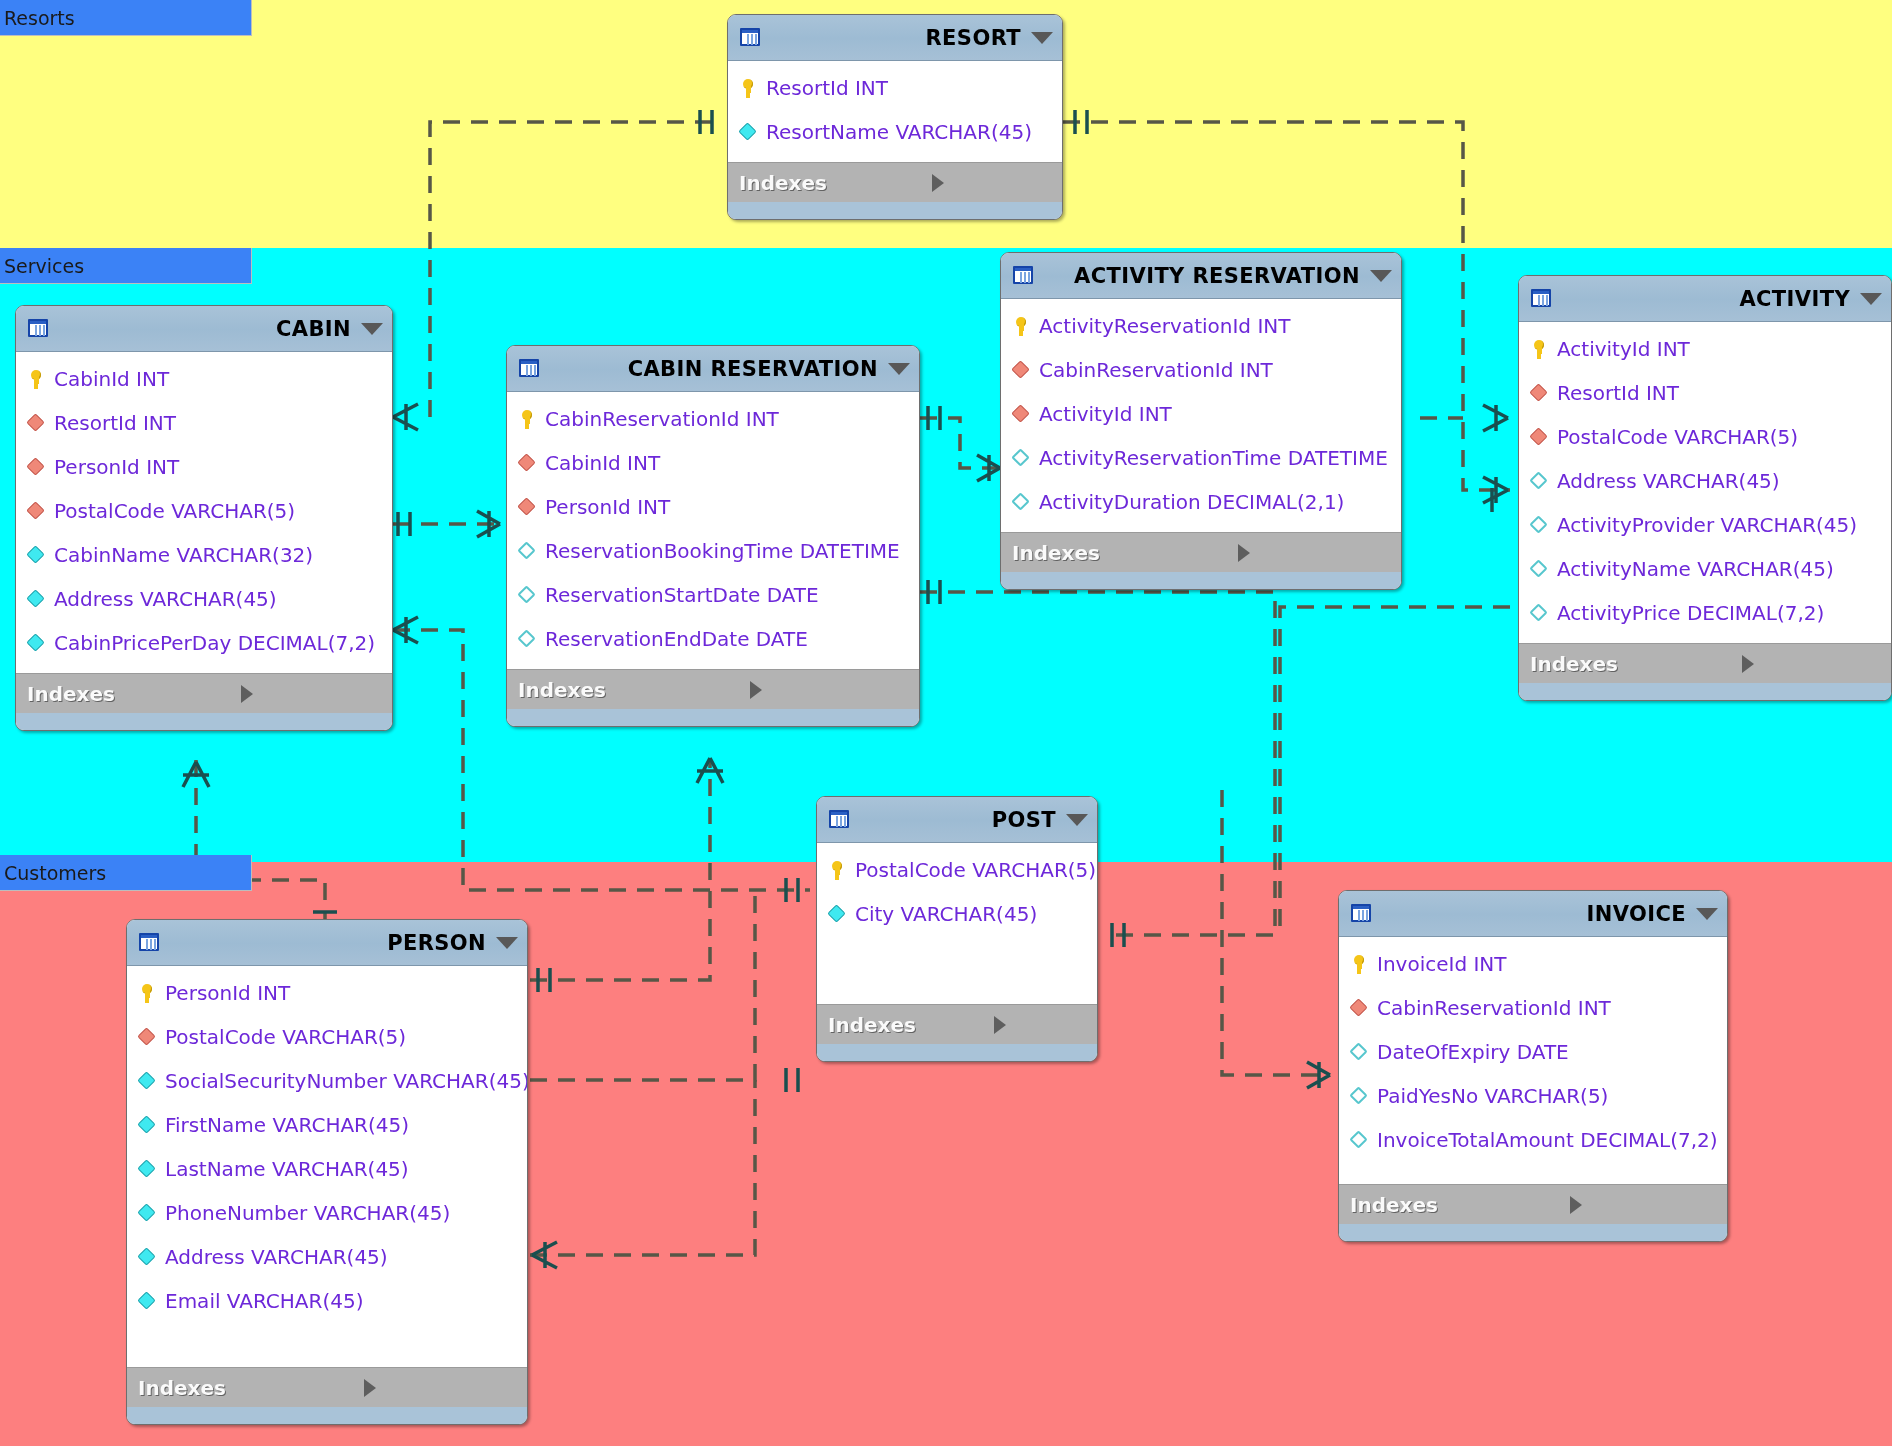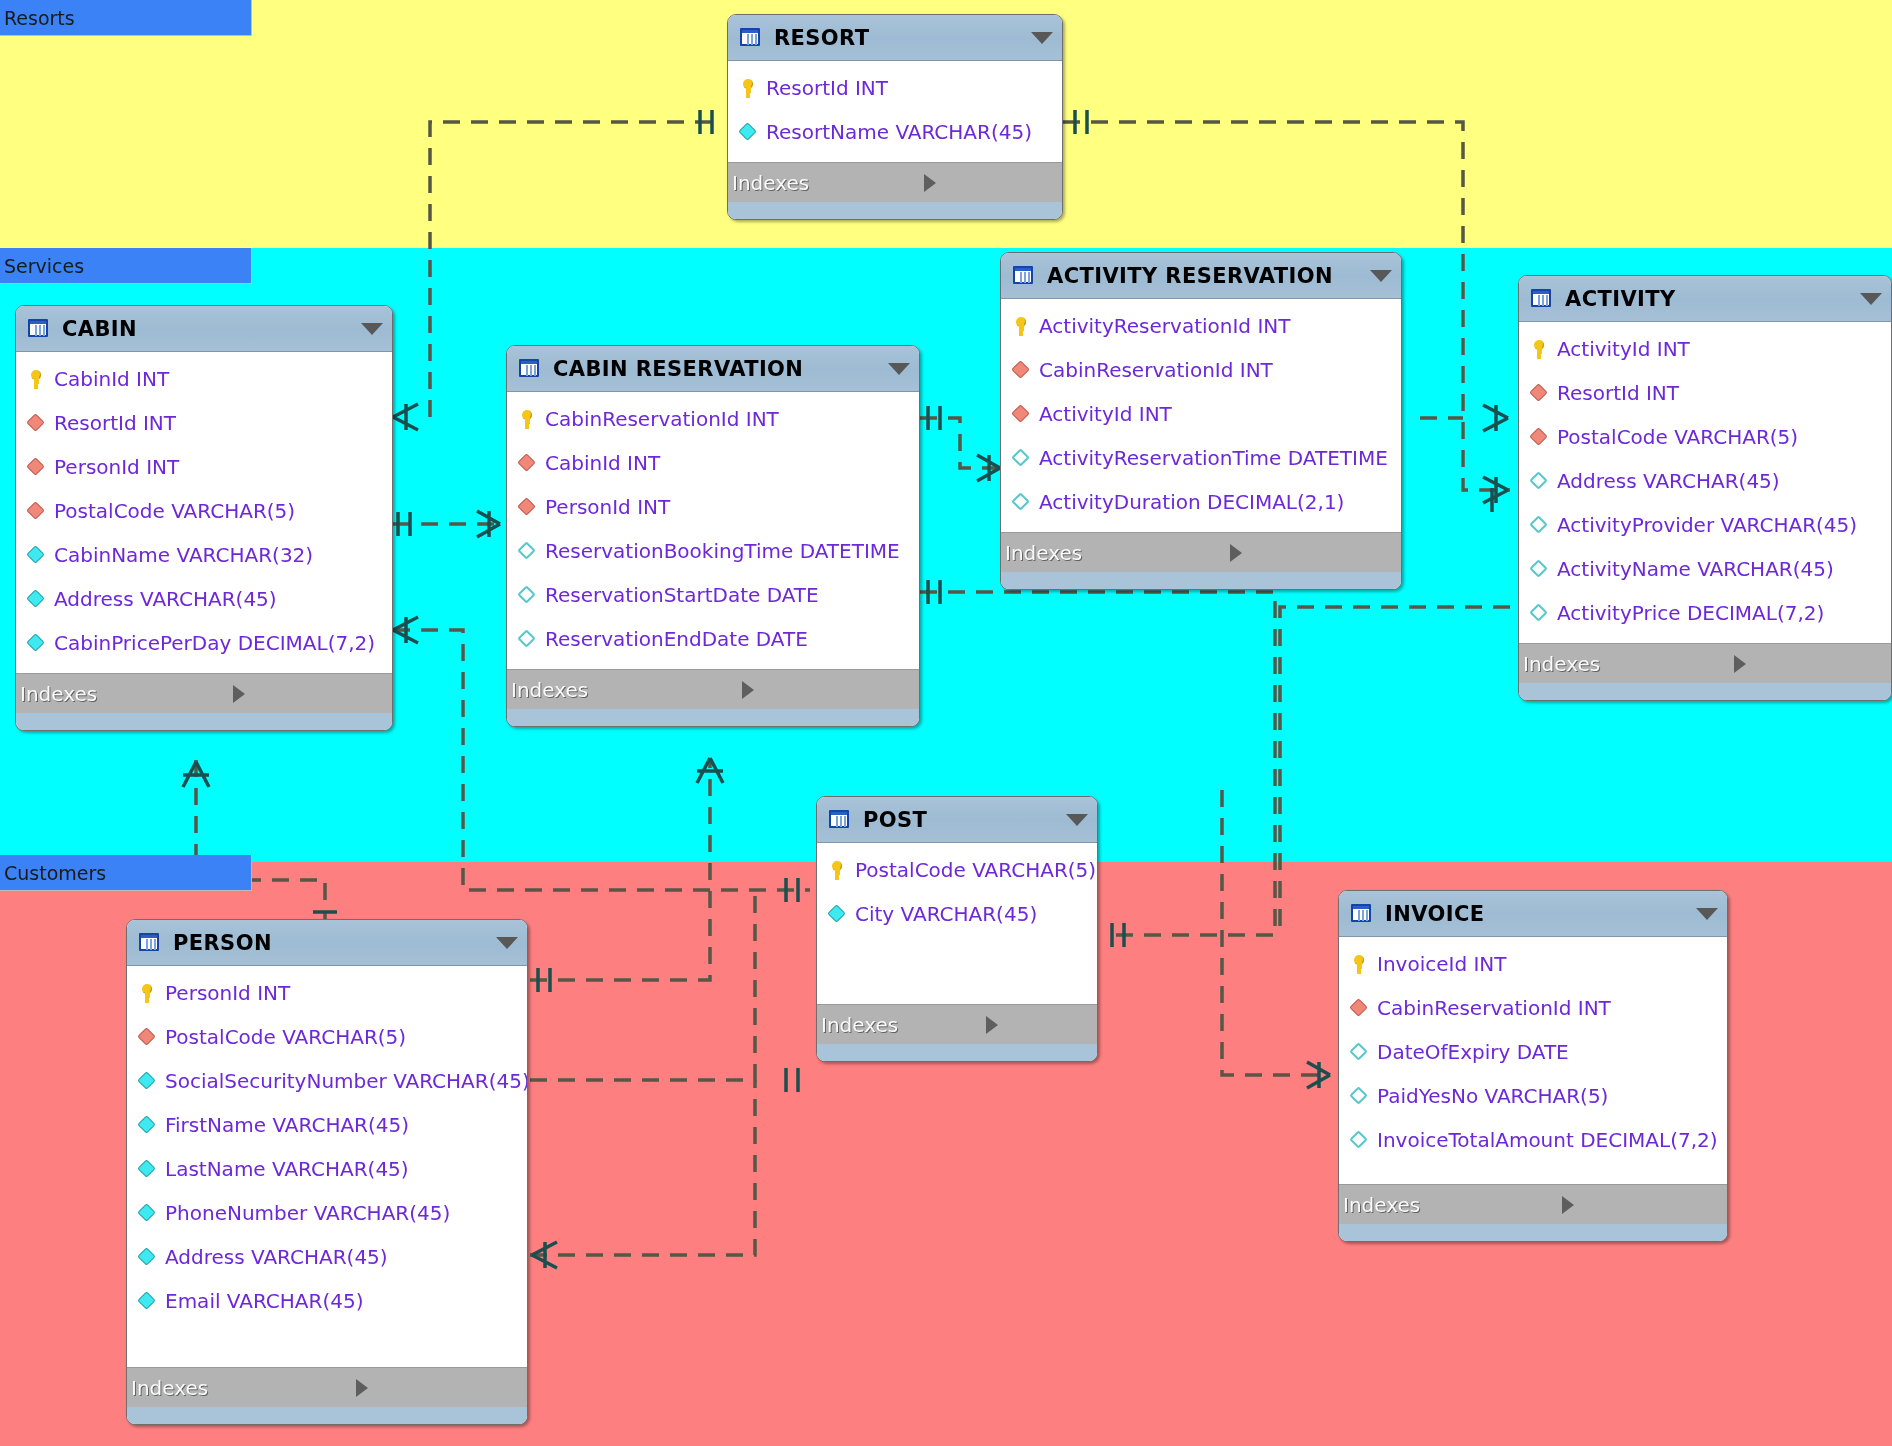--- a/index.html
+++ b/index.html
@@ -44,20 +44,21 @@
     box-sizing:border-box;
     overflow:hidden;
   }
   .tbl-head{
     height:46px;
     background:linear-gradient(to bottom,#a9c3d8 0%,#9dbbd3 52%,#a6c0d6 100%);
     border-bottom:1px solid #7e96ab;
     display:flex;align-items:center;
     padding:0 9px 0 11px;
     box-sizing:border-box;
+    text-align:right;
   }
   .tbl-icon{
     width:24px;height:22px;flex:0 0 auto;margin-right:11px;
     position:relative;
   }
   .tbl-icon i{
     position:absolute;left:1px;top:1px;width:20px;height:18px;
     background:#ffffff;border:2px solid #1544a8;box-sizing:border-box;border-radius:1px;
   }
   .tbl-icon i:before{
@@ -111,21 +112,21 @@
   }
   
   .ico-nu:before{
     content:"";position:absolute;left:4px;top:4px;width:13px;height:13px;
     background:#ffffff;border:2px solid #58c7ce;transform:rotate(45deg);
     box-sizing:border-box;border-radius:2px;
   }
 
   .tbl-idx{
     height:40px;background:#b3b3b3;border-top:1px solid #9a9a9a;
-    display:flex;align-items:center;padding:0 12px 0 4px;box-sizing:border-box;
+    display:flex;align-items:center;padding:0 12px 0 11px;box-sizing:border-box;font-weight:bold;
   }
   .tbl-idx span{
     font-size:20px;color:#fafafa;flex:1 1 auto;
     text-shadow:1px 1px 0 rgba(90,90,90,.9);
   }
   .idx-arrow{
     width:0;height:0;flex:0 0 auto;
     border-top:9px solid transparent;border-bottom:9px solid transparent;
     border-left:12px solid #5e5e5e;
   }

